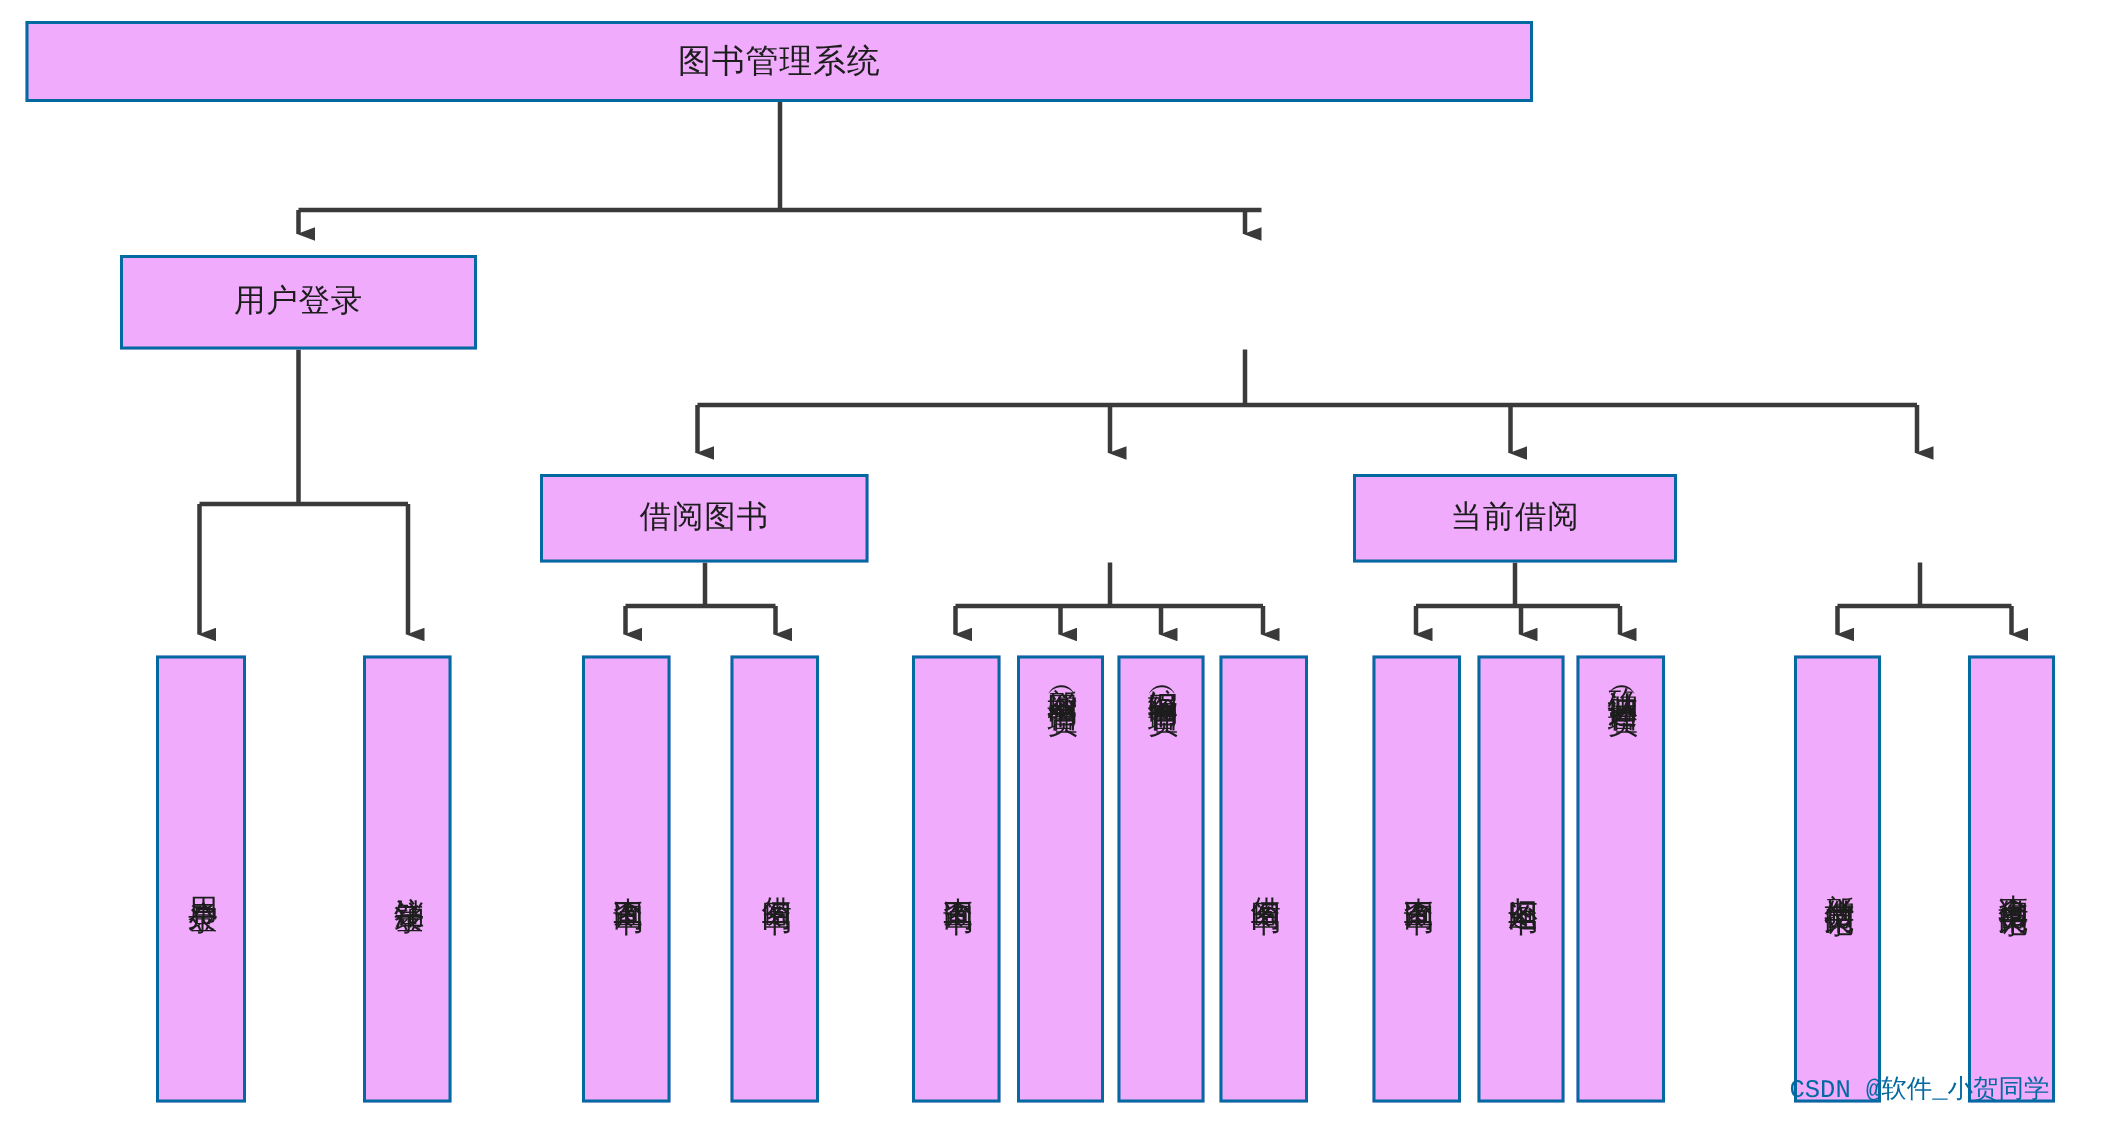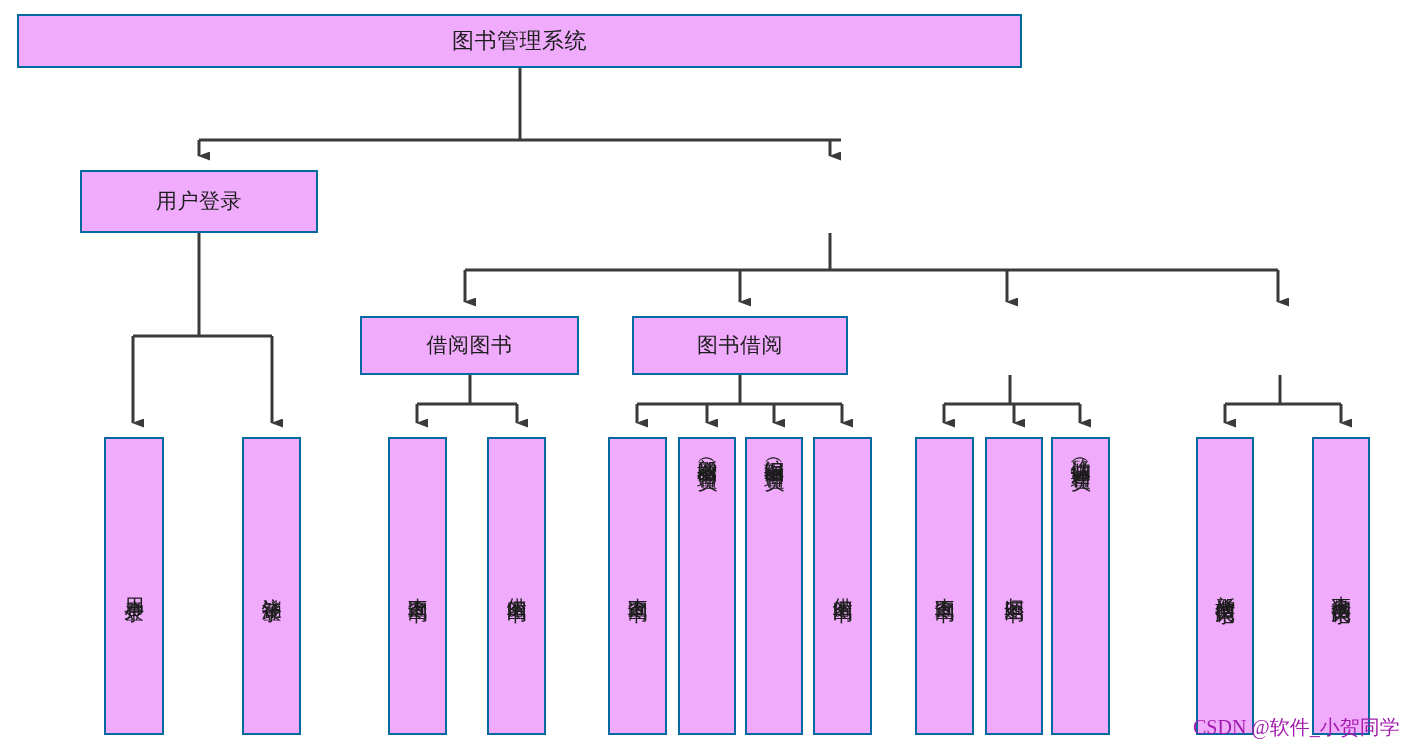--- a/index.html
+++ b/index.html
@@ -62,25 +62,25 @@
     display: block;
   }
   .node.leaf.toptext {
     align-items: flex-start;
     padding-top: 4px;
   }
   #watermark {
     position: absolute;
     left: 1193px;
     top: 714px;
-    font-size: 20px;
-    color: #a21caf;
+    font-size: 17px;
+    color: #0369a1;
     white-space: nowrap;
     z-index: 5;
-    font-family: Liberation Serif, serif;
+    font-family: Liberation Mono, monospace;
   }
 </style>
 </head>
 <body>
 
 <div id="canvas">
 
   <svg id="edges" viewBox="0 0 1405 747" width="1405" height="747">
     <defs>
       <marker id="arrowhead" markerWidth="9" markerHeight="12" refX="4.5" refY="11" orient="auto" markerUnits="userSpaceOnUse">
@@ -149,24 +149,24 @@
 
   <div class="node" style="left: 80px; top: 170px; width: 238px; height: 63px;">
     <span class="htext">用户登录</span>
   </div>
 
 
   <div class="node" style="left: 360px; top: 316px; width: 219px; height: 59px;">
     <span class="htext">借阅图书</span>
   </div>
 
-  <div class="node" style="left: 632px; top: 316px; width: 216px; height: 59px;">
-    <span class="htext">图书借阅</span>
-  </div>
-
+
+  <div class="node" style="left: 902px; top: 316px; width: 216px; height: 59px;">
+    <span class="htext">当前借阅</span>
+  </div>
 
 
   <div class="node leaf" style="left: 104px; top: 437px; width: 60px; height: 298px;">
     <span class="vtext">用户登录</span>
   </div>
 
   <div class="node leaf" style="left: 242px; top: 437px; width: 59px; height: 298px;">
     <span class="vtext">注销登录</span>
   </div>
 

